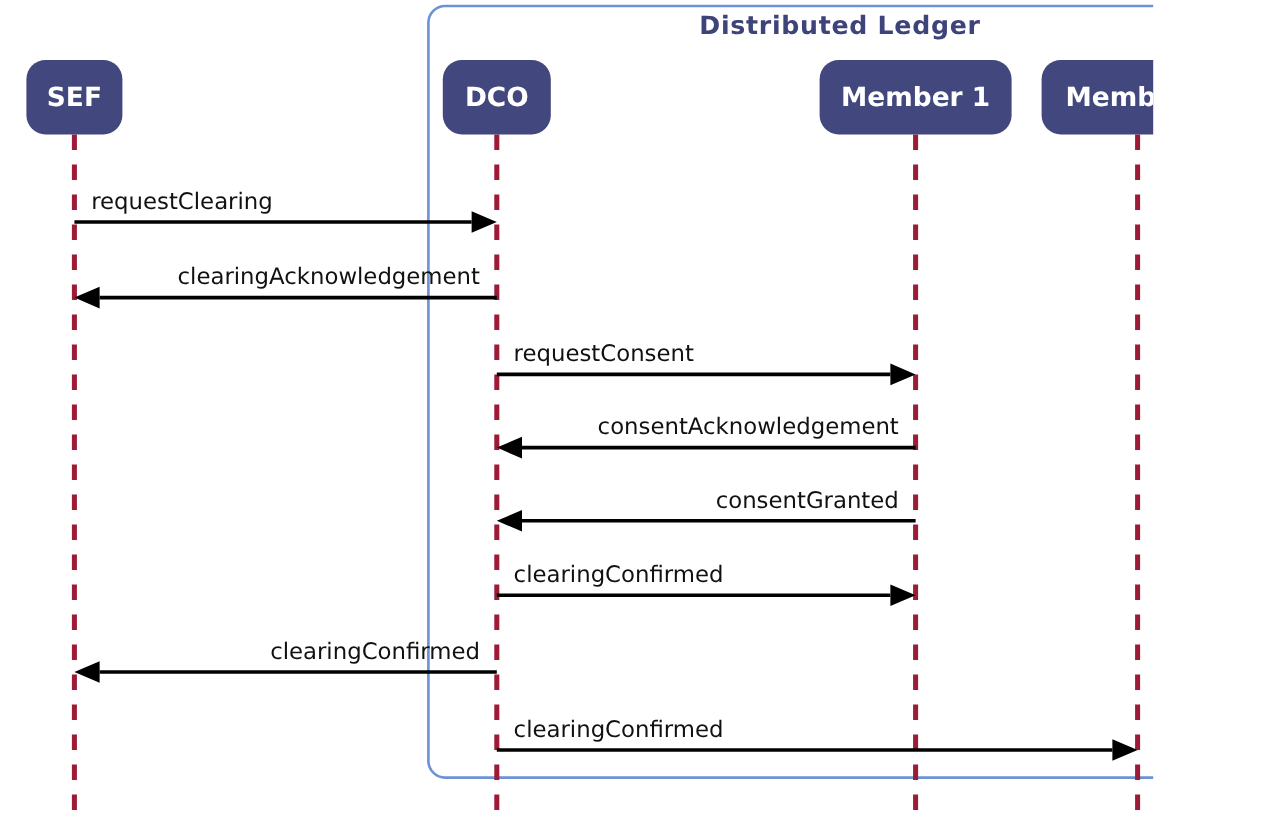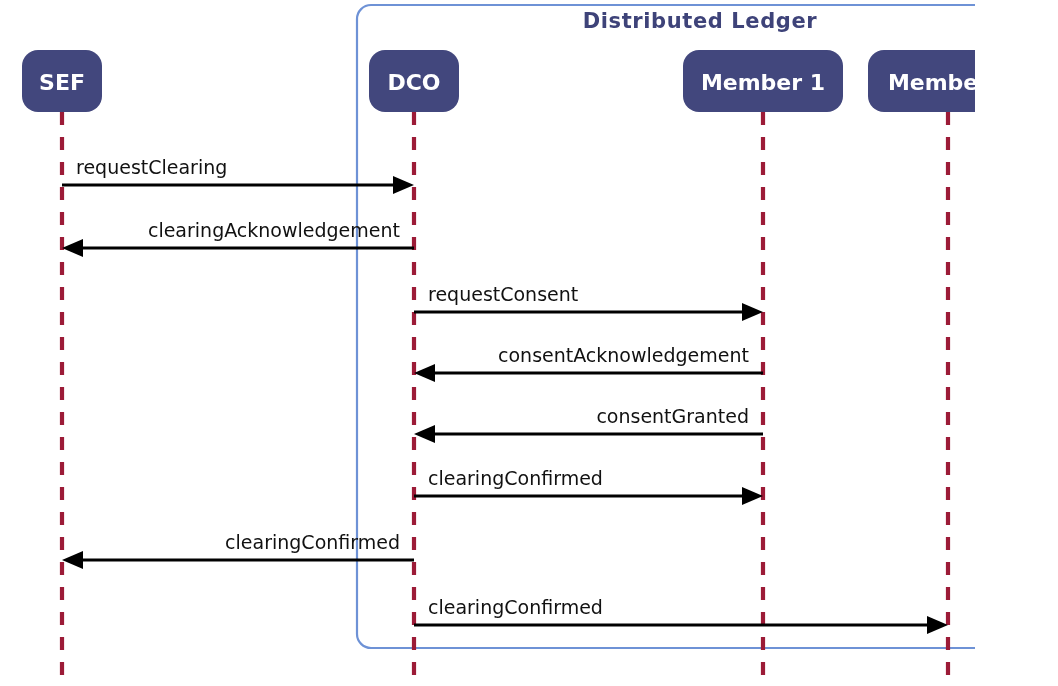--- a/index.html
+++ b/index.html
@@ -9,21 +9,20 @@
   }
   body {
     font-family: "DejaVu Sans", sans-serif;
   }
   #diagram-root {
     position: relative;
     width: 961px;
     height: 686px;
     background: #ffffff;
     overflow: hidden;
-    padding-left: 14px;
   }
   #diagram-svg {
     position: absolute;
     left: 0;
     top: 0;
     width: 1058px;
     height: 686px;
   }
   .ledger-frame {
     fill: none;

